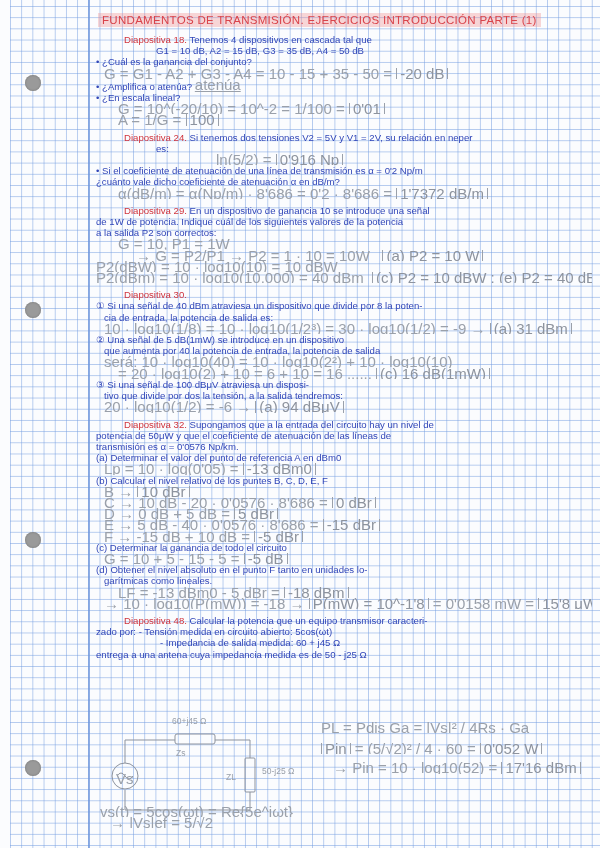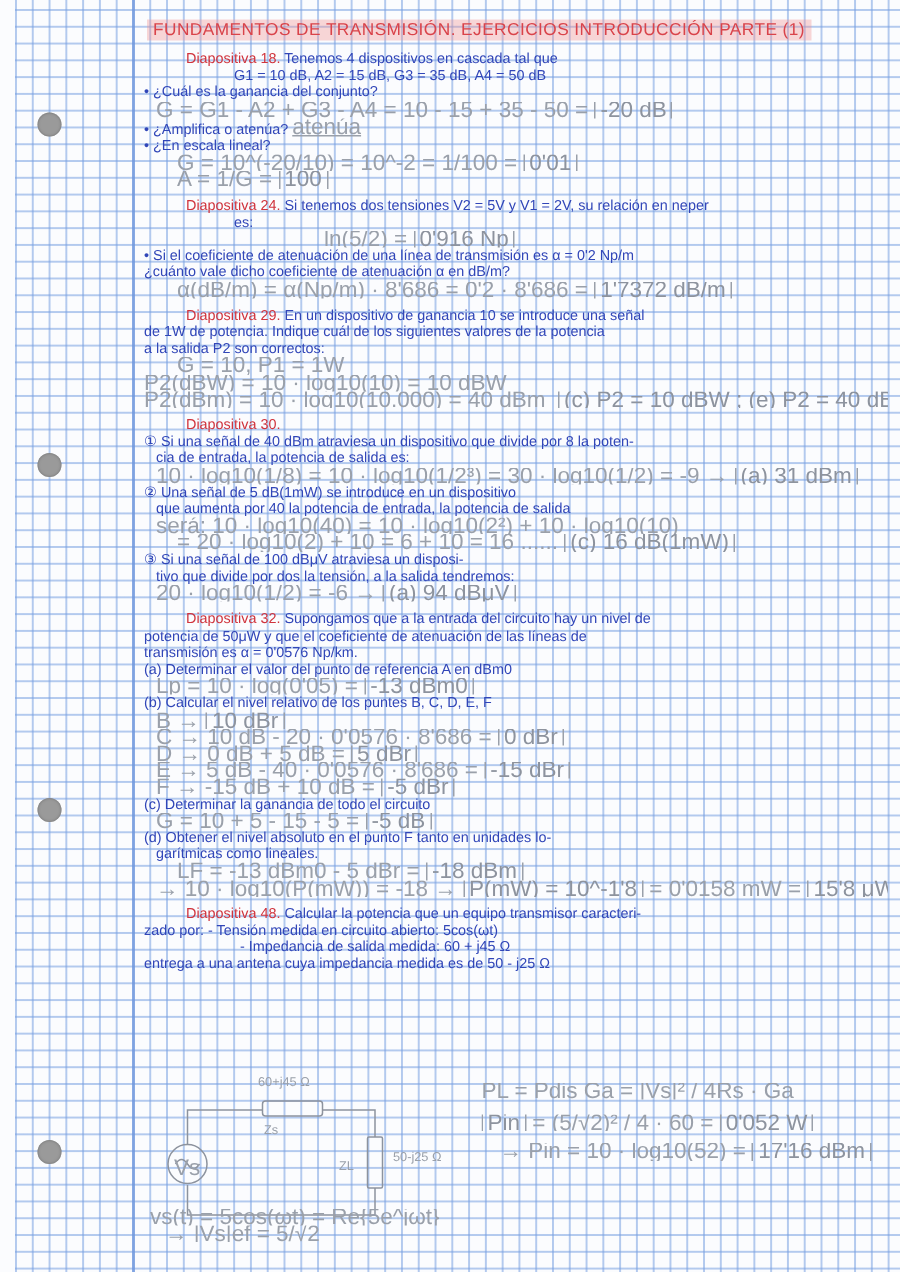--- a/index.html
+++ b/index.html
@@ -88,20 +88,21 @@
     <div class="line">¿cuánto vale dicho coeficiente de atenuación α en dB/m?</div>
     <div class="line calc ind2"><span>α(dB/m) = α(Np/m) · 8'686 = 0'2 · 8'686 =</span> <span class="box">1'7372 dB/m</span></div>
   </div>
 
   
   <div class="section">
     <div class="line"><span class="slide-head">Diapositiva 29.</span> <span>En un dispositivo de ganancia 10 se introduce una señal</span></div>
     <div class="line">de 1W de potencia. Indique cuál de los siguientes valores de la potencia</div>
     <div class="line">a la salida P2 son correctos:</div>
     <div class="line calc ind2">G = 10,  P1 = 1W</div>
+    <div class="line calc ind3"><span>→ G = P2/P1 → P2 = 1 · 10 = 10W</span> &nbsp;&nbsp;<span class="box">(a) P2 = 10 W</span></div>
     <div class="line calc">P2(dBW) = 10 · log10(10) = 10 dBW</div>
     <div class="line calc"><span>P2(dBm) = 10 · log10(10.000) = 40 dBm</span> &nbsp;<span class="box">(c) P2 = 10 dBW ; (e) P2 = 40 dBm</span></div>
   </div>
 
   
   <div class="section">
     <div class="line slide-head">Diapositiva 30.</div>
     <div class="line">① Si una señal de 40 dBm atraviesa un dispositivo que divide por 8 la poten-</div>
     <div class="line ind1">cia de entrada, la potencia de salida es:</div>
     <div class="line calc ind1"><span>10 · log10(1/8) = 10 · log10(1/2³) = 30 · log10(1/2) = -9</span> → <span class="box">(a) 31 dBm</span></div>

